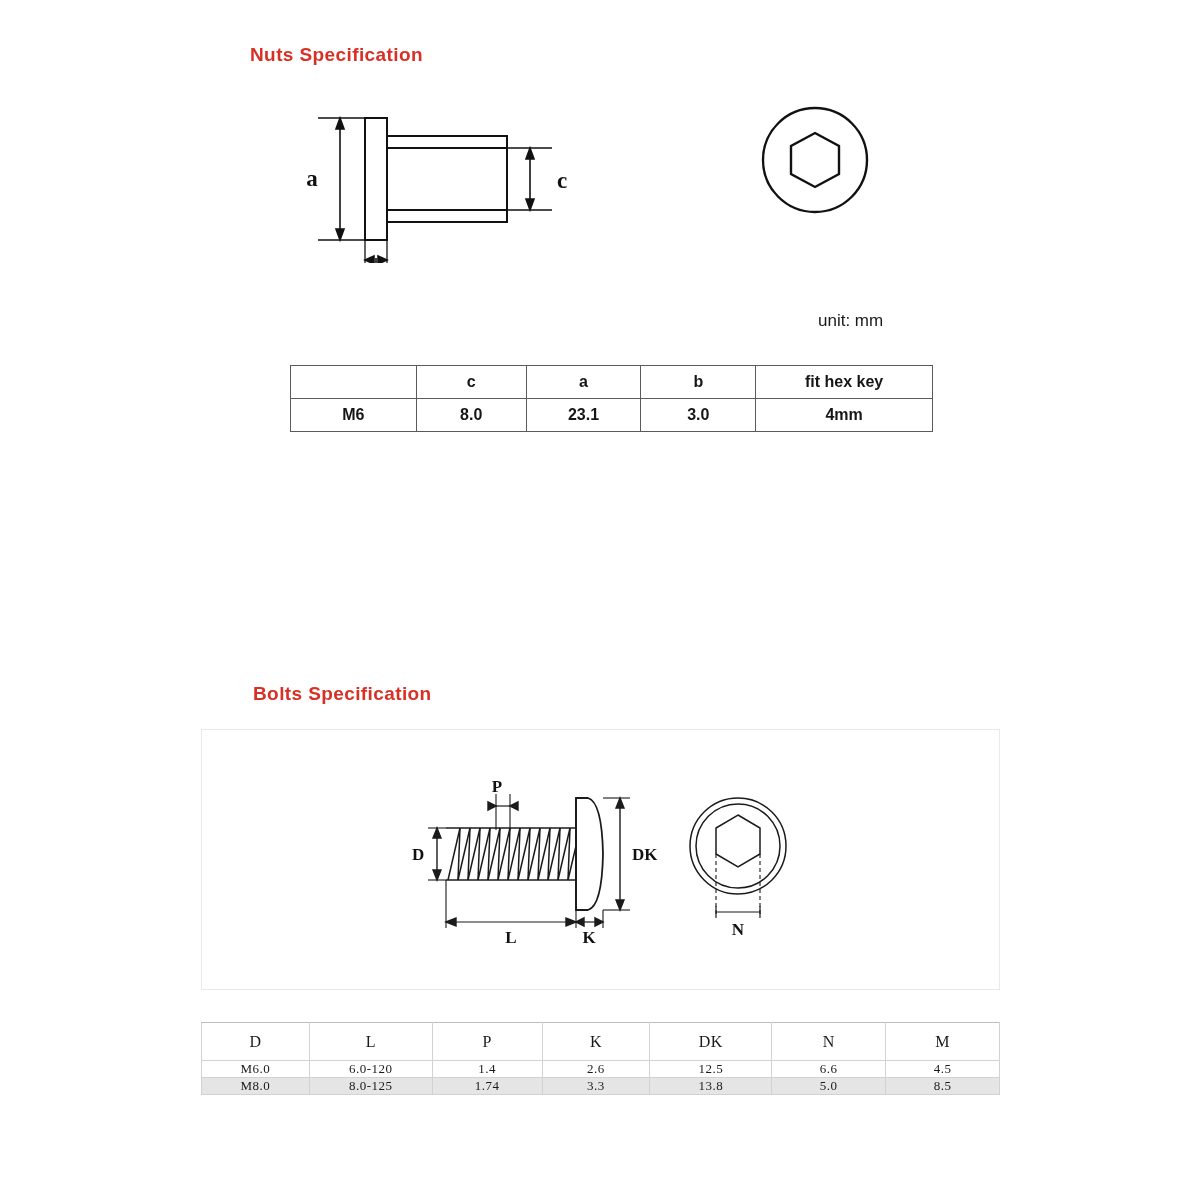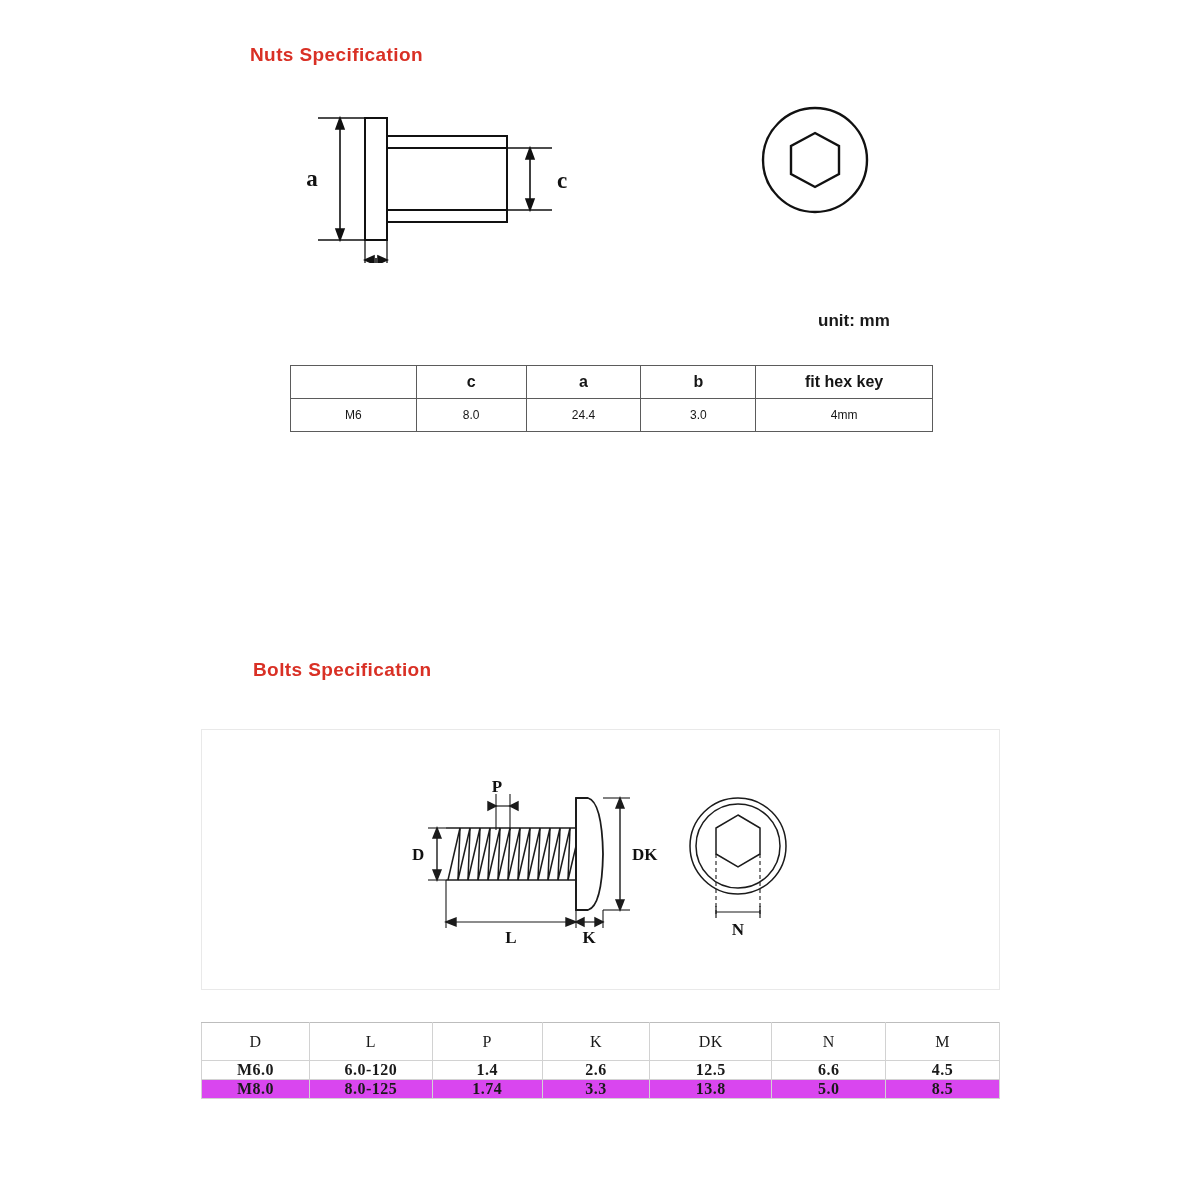--- a/index.html
+++ b/index.html
@@ -21,27 +21,27 @@
   .section-title {
     position: absolute;
     font-family: "Liberation Sans", sans-serif;
     font-weight: bold;
     font-size: 19px;
     letter-spacing: 0.4px;
     color: #d93025;
     text-align: right;
   }
   #nuts-title  { left: 250px; top: 44px; }
-  #bolts-title { left: 253px; top: 659px; }
+  #bolts-title { left: 253px; top: 683px; }
 
   .unit-label {
     position: absolute;
     left: 818px; top: 311px;
     font-size: 17px;
-    font-weight: bold;
+    font-weight: normal;
     color: #1a1a1a;
     font-family: "Liberation Sans", sans-serif;
   }
 
   
   .diagram { position: absolute; }
   #nut-side-diagram  { left: 290px;  top: 98px;  width: 290px; height: 165px; }
   #nut-top-diagram   { left: 735px;  top: 100px; width: 160px; height: 120px; }
   #bolt-diagram-box {
     position: absolute;
@@ -64,25 +64,25 @@
     position: absolute;
     left: 290px; top: 365px;
     width: 643px;
     border-collapse: collapse;
     font-family: "Liberation Sans", sans-serif;
     background: #ffffff;
   }
   #nuts-table td, #nuts-table th {
     border: 1px solid #5b5b5b;
     text-align: center;
-    font-size: 12px;
+    font-size: 16px;
     color: #161616;
     height: 33px;
     padding: 0 4px;
-    font-weight: normal;
+    font-weight: bold;
   }
   #nuts-table thead th { font-weight: bold; font-size: 16px; }
   #nuts-table col.c0 { width: 126px; }
   #nuts-table col.c1 { width: 110px; }
   #nuts-table col.c2 { width: 115px; }
   #nuts-table col.c3 { width: 115px; }
   #nuts-table col.c4 { width: 177px; }
 
   
   #bolts-table {
@@ -90,33 +90,33 @@
     left: 201px; top: 1022px;
     width: 799px;
     border-collapse: collapse;
     font-family: "Liberation Serif", serif;
     background: #ffffff;
   }
   #bolts-table td, #bolts-table th {
     border: 1px solid #d2d2d2;
     border-top-color: #bdbdbd;
     text-align: center;
-    font-size: 16px;
+    font-size: 13px;
     color: #1a1a1a;
     height: 16px;
     padding: 0 2px;
-    font-weight: bold;
+    font-weight: normal;
     letter-spacing: 0.5px;
   }
   #bolts-table thead th {
     font-weight: normal;
     font-size: 16px;
     height: 38px;
   }
-  #bolts-table tr.highlight td { background: #d946ef; }
+  #bolts-table tr.highlight td { background: #e5e5e5; }
   #bolts-table col.b0 { width: 108px; }
   #bolts-table col.b1 { width: 123px; }
   #bolts-table col.b2 { width: 110px; }
   #bolts-table col.b3 { width: 108px; }
   #bolts-table col.b4 { width: 122px; }
   #bolts-table col.b5 { width: 114px; }
   #bolts-table col.b6 { width: 114px; }
 </style>
 </head>
 <body>
@@ -185,21 +185,21 @@
         <th>c</th>
         <th>a</th>
         <th>b</th>
         <th>fit hex key</th>
       </tr>
     </thead>
     <tbody>
       <tr>
         <td>M6</td>
         <td>8.0</td>
-        <td>24.4</td>
+        <td>23.1</td>
         <td>3.0</td>
         <td>4mm</td>
       </tr>
     </tbody>
   </table>
 
   <div class="section-title" id="bolts-title">Bolts Specification</div>
 
   <div id="bolt-diagram-box"></div>
 

